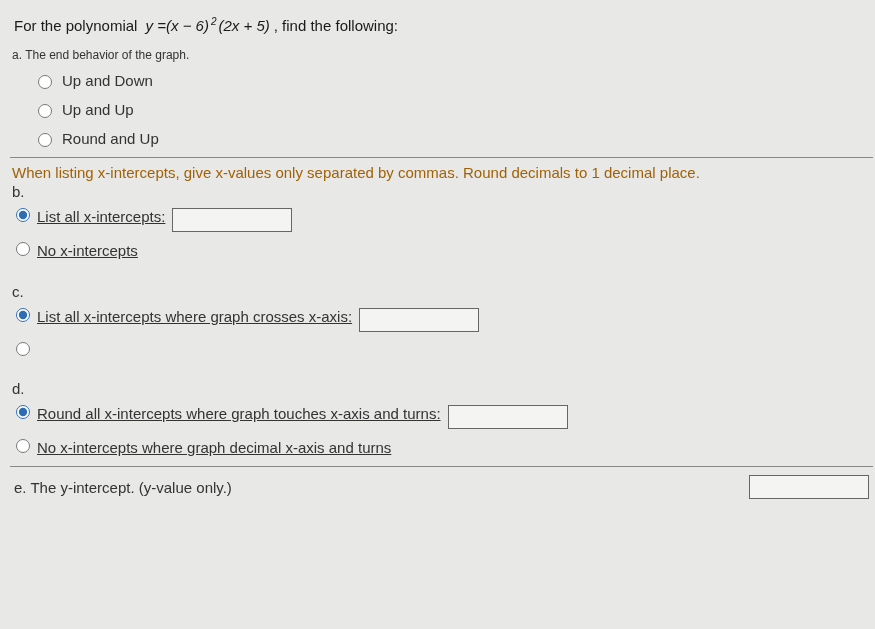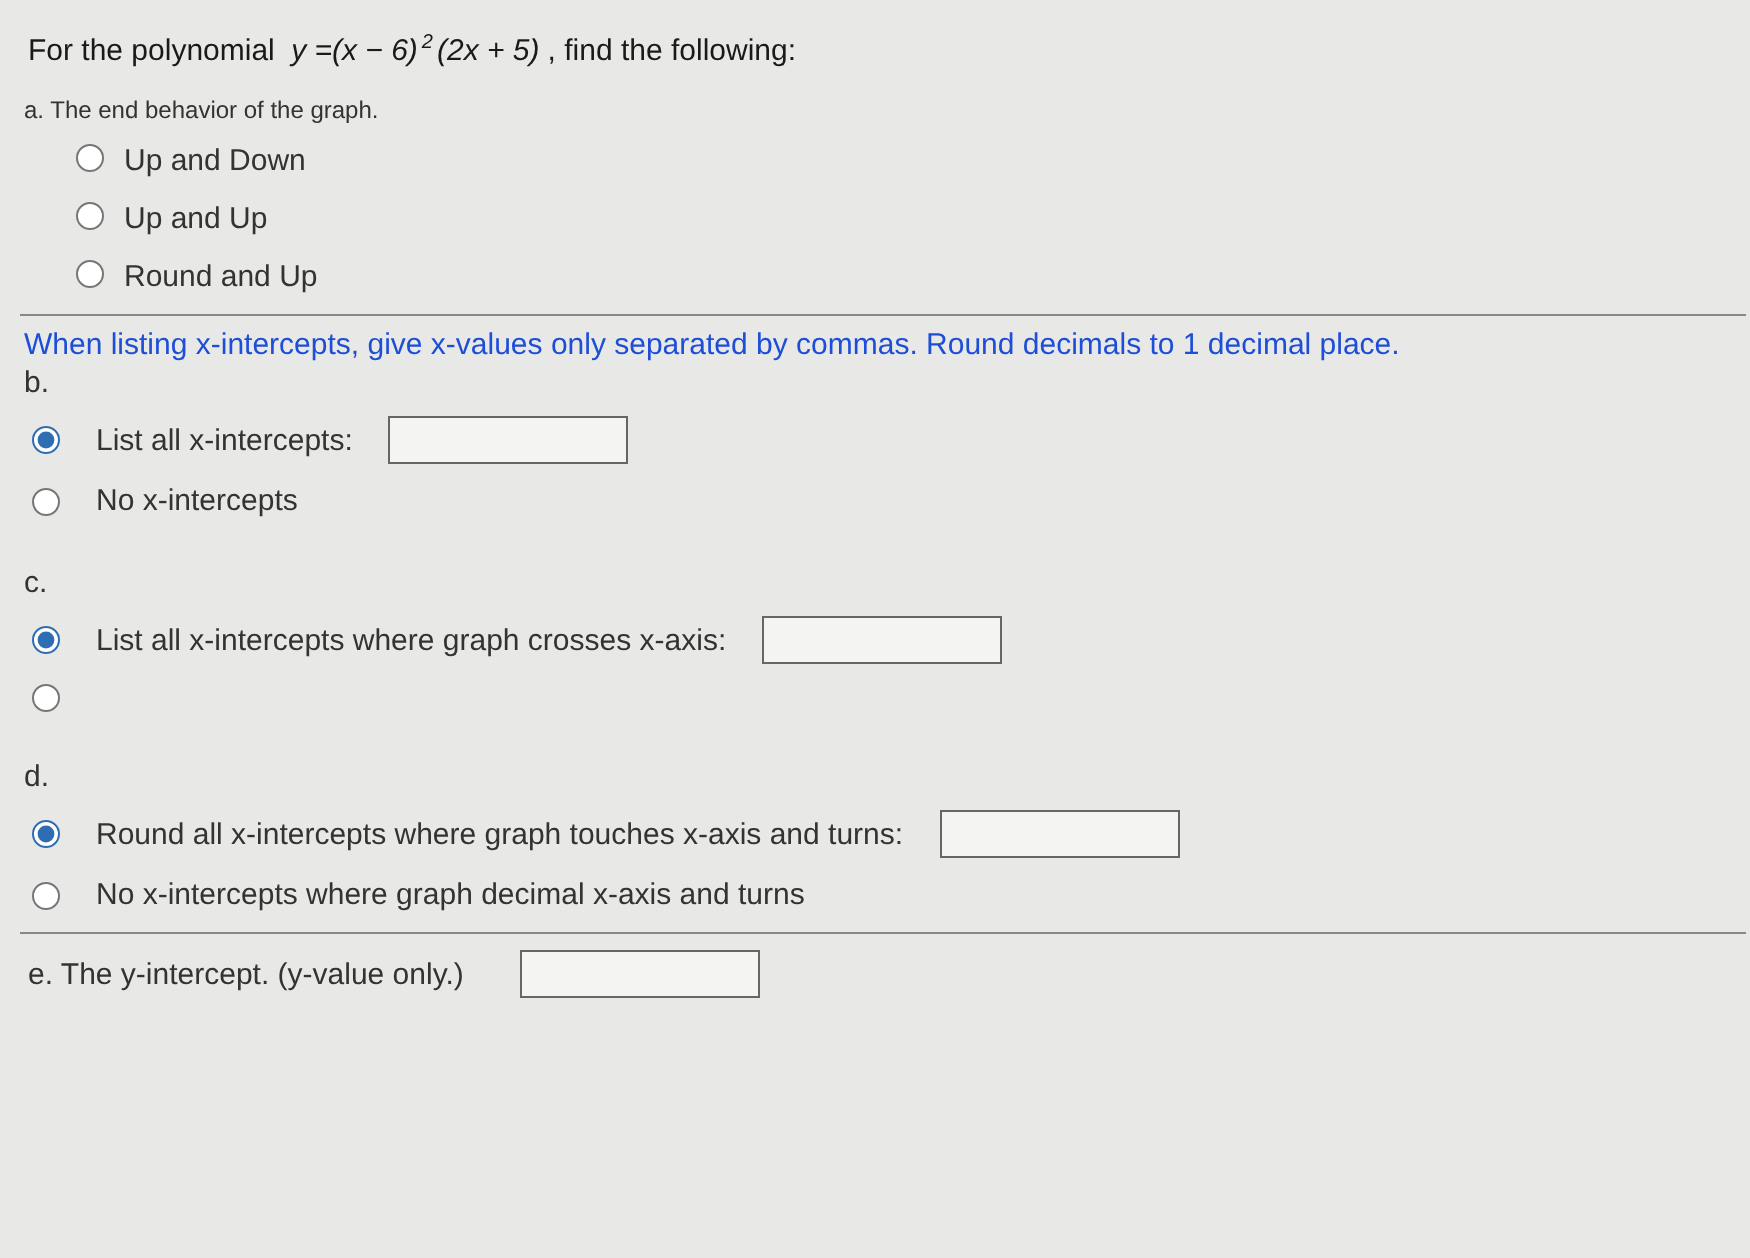--- a/index.html
+++ b/index.html
@@ -34,54 +34,54 @@
     .part-label {
       font-size: 12px;
       color: #333;
       margin-bottom: 8px;
     }
     .options {
       padding-left: 22px;
     }
     .option-row {
       display: flex;
-      align-items: flex-start;
+      align-items: flex-end;
       gap: 6px;
       margin-bottom: 8px;
       font-size: 15px;
       color: #333;
     }
     .option-row input[type="radio"] {
       width: 14px;
       height: 14px;
       cursor: pointer;
     }
     hr.divider {
       border: none;
       border-top: 1px solid #888;
       margin: 8px 0 6px 0;
     }
     .instructions {
       font-size: 15px;
-      color: #1d4ed8;
+      color: #a16207;
       margin-bottom: 2px;
     }
     .sub-label {
       font-size: 15px;
       color: #333;
       margin-bottom: 6px;
     }
     .choice-row {
       display: flex;
-      align-items: center;
-      gap: 14px;
+      gap: 3px;
       margin-bottom: 6px;
       font-size: 15px;
       color: #333;
       padding-left: 2px;
+      text-decoration: underline;
     }
     .choice-row input[type="radio"] {
       width: 14px;
       height: 14px;
       cursor: pointer;
       accent-color: #2f6db3;
     }
     .text-input {
       border: 1px solid #666;
       background: #f4f4f2;
@@ -93,20 +93,21 @@
     .section-spacer {
       height: 14px;
     }
     .bottom-row {
       display: flex;
       align-items: center;
       gap: 24px;
       font-size: 15px;
       color: #333;
       margin-top: 4px;
+      justify-content: space-between;
     }
   </style>
 </head>
 <body>
 
 <div class="content">
 
   <div class="question-text">
     <span>For the polynomial </span>
     <span class="formula">y =(x − 6)<span class="sup">2</span>(2x + 5)</span><span>, find the following:</span>

